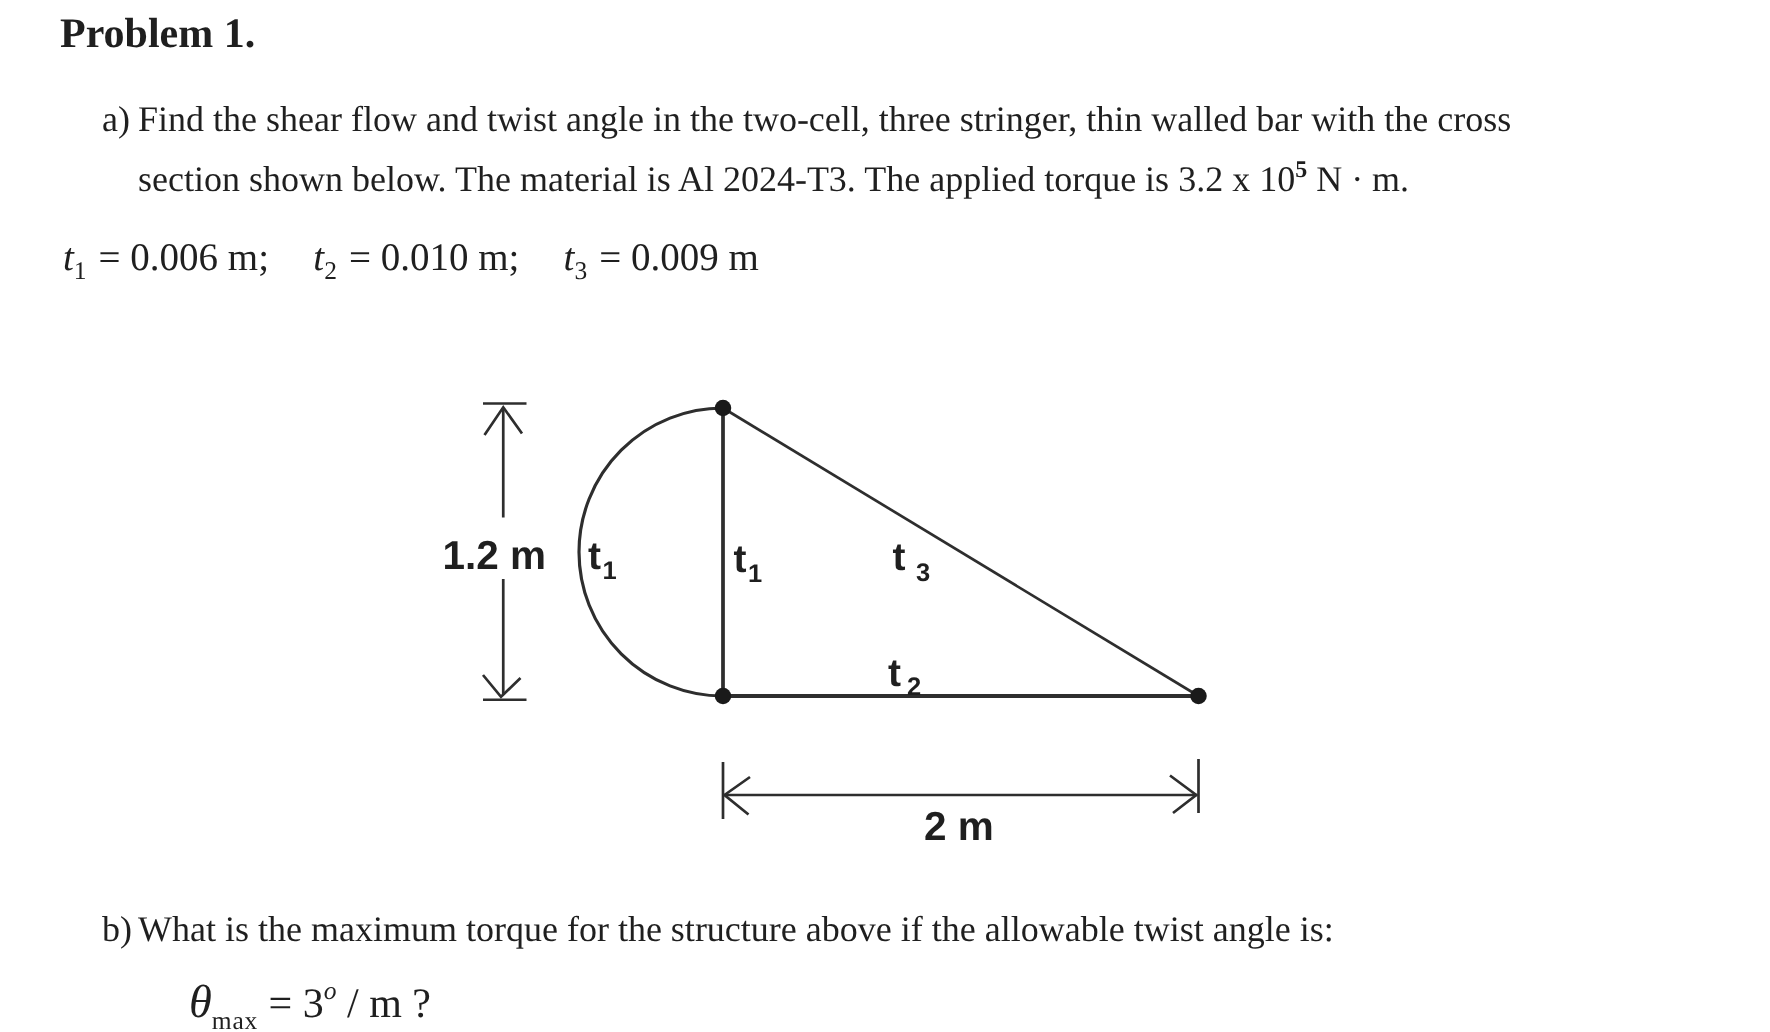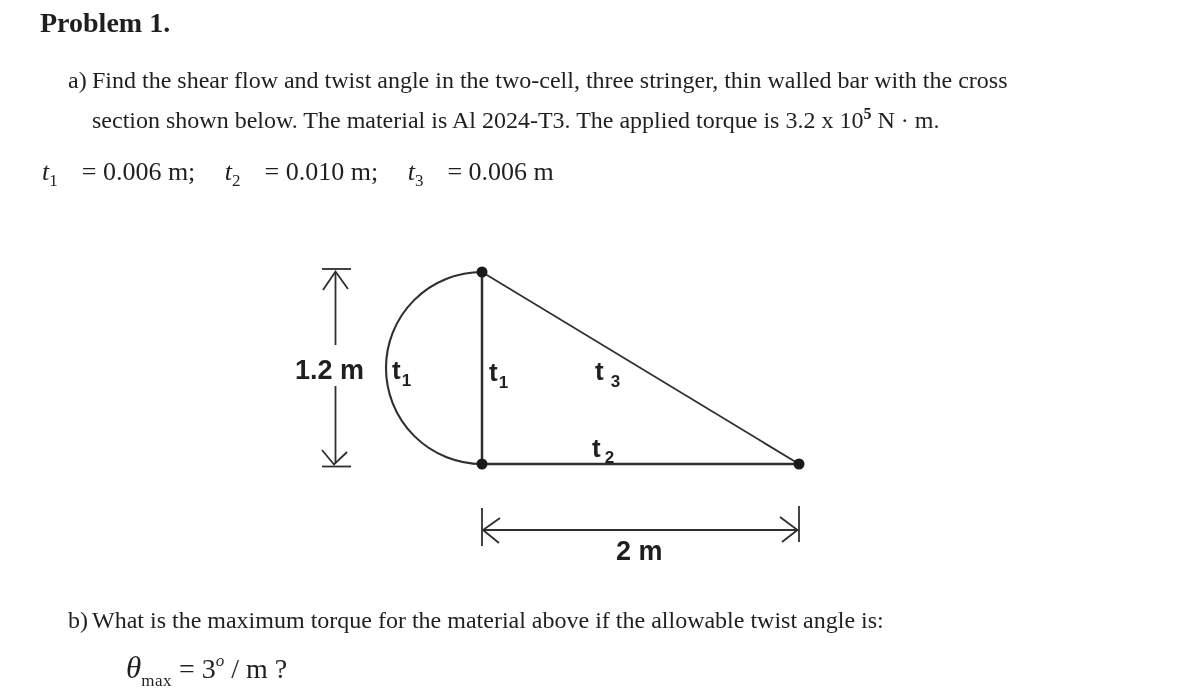--- a/index.html
+++ b/index.html
@@ -55,21 +55,21 @@
     font-size: 26px;
     line-height: 32px;
     white-space: nowrap;
   }
   .titem { margin-right: 23px; }
   .tsym { font-style: italic; }
   .tsub {
     font-size: 17px;
     vertical-align: -6px;
   }
-  .tval { margin-left: 24px; }
+  .tval { margin-left: 8px; }
 
   .diagram-svg {
     position: absolute;
     left: 285px;
     top: 248px;
   }
   .shape {
     stroke: #2e2e2e;
     fill: none;
   }
@@ -106,21 +106,21 @@
 <h1 class="page-title">Problem 1.</h1>
 
 <div class="para para-a">
   <span class="marker">a)</span>
   <span class="ptext"><span>Find the shear flow and twist angle in the two-cell, three stringer, thin walled bar with the cross</span><br><span>section shown below. The material is Al 2024-T3. The applied torque is 3.2 x 10</span><span class="sup5">5</span><span> N · m.</span></span>
 </div>
 
 <div class="tline">
   <span class="titem"><span class="tsym">t</span><span class="tsub">1</span><span class="tval">= 0.006 m;</span></span>
   <span class="titem"><span class="tsym">t</span><span class="tsub">2</span><span class="tval">= 0.010 m;</span></span>
-  <span class="titem"><span class="tsym">t</span><span class="tsub">3</span><span class="tval">= 0.006 m</span></span>
+  <span class="titem"><span class="tsym">t</span><span class="tsub">3</span><span class="tval">= 0.009 m</span></span>
 </div>
 
 <svg class="diagram-svg" width="535" height="330" viewBox="285 248 535 330" xmlns="http://www.w3.org/2000/svg">
 
   <path class="shape" d="M 482 272 A 96 96 0 0 0 482 464" stroke-width="2.1"></path>
   <line class="shape" x1="482" y1="272" x2="482" y2="464" stroke-width="2.5"></line>
   <line class="shape" x1="482" y1="464" x2="799" y2="464" stroke-width="2.7"></line>
   <line class="shape" x1="482" y1="272" x2="799" y2="464" stroke-width="1.8"></line>
 
   <circle class="node" cx="482" cy="272" r="5.5"></circle>
@@ -143,18 +143,18 @@
   <text class="ddim" x="616" y="560">2 m</text>
 
   <text class="dlab" x="392" y="379"><tspan>t</tspan><tspan class="dsub" dy="7" dx="1">1</tspan></text>
   <text class="dlab" x="489" y="381"><tspan>t</tspan><tspan class="dsub" dy="7" dx="1">1</tspan></text>
   <text class="dlab" x="595" y="380"><tspan>t</tspan><tspan class="dsub" dy="7" dx="7">3</tspan></text>
   <text class="dlab" x="592" y="457"><tspan>t</tspan><tspan class="dsub" dy="6" dx="4">2</tspan></text>
 </svg>
 
 <div class="para para-b">
   <span class="marker">b)</span>
-  <span class="ptext"><span>What is the maximum torque for the material above if the allowable twist angle is:</span></span>
+  <span class="ptext"><span>What is the maximum torque for the structure above if the allowable twist angle is:</span></span>
 </div>
 
 <div class="formula">
   <span class="theta">θ</span><span class="fsub">max</span><span> = 3</span><span class="fsup">o</span><span> / m ?</span>
 </div>
 
 </body></html>

